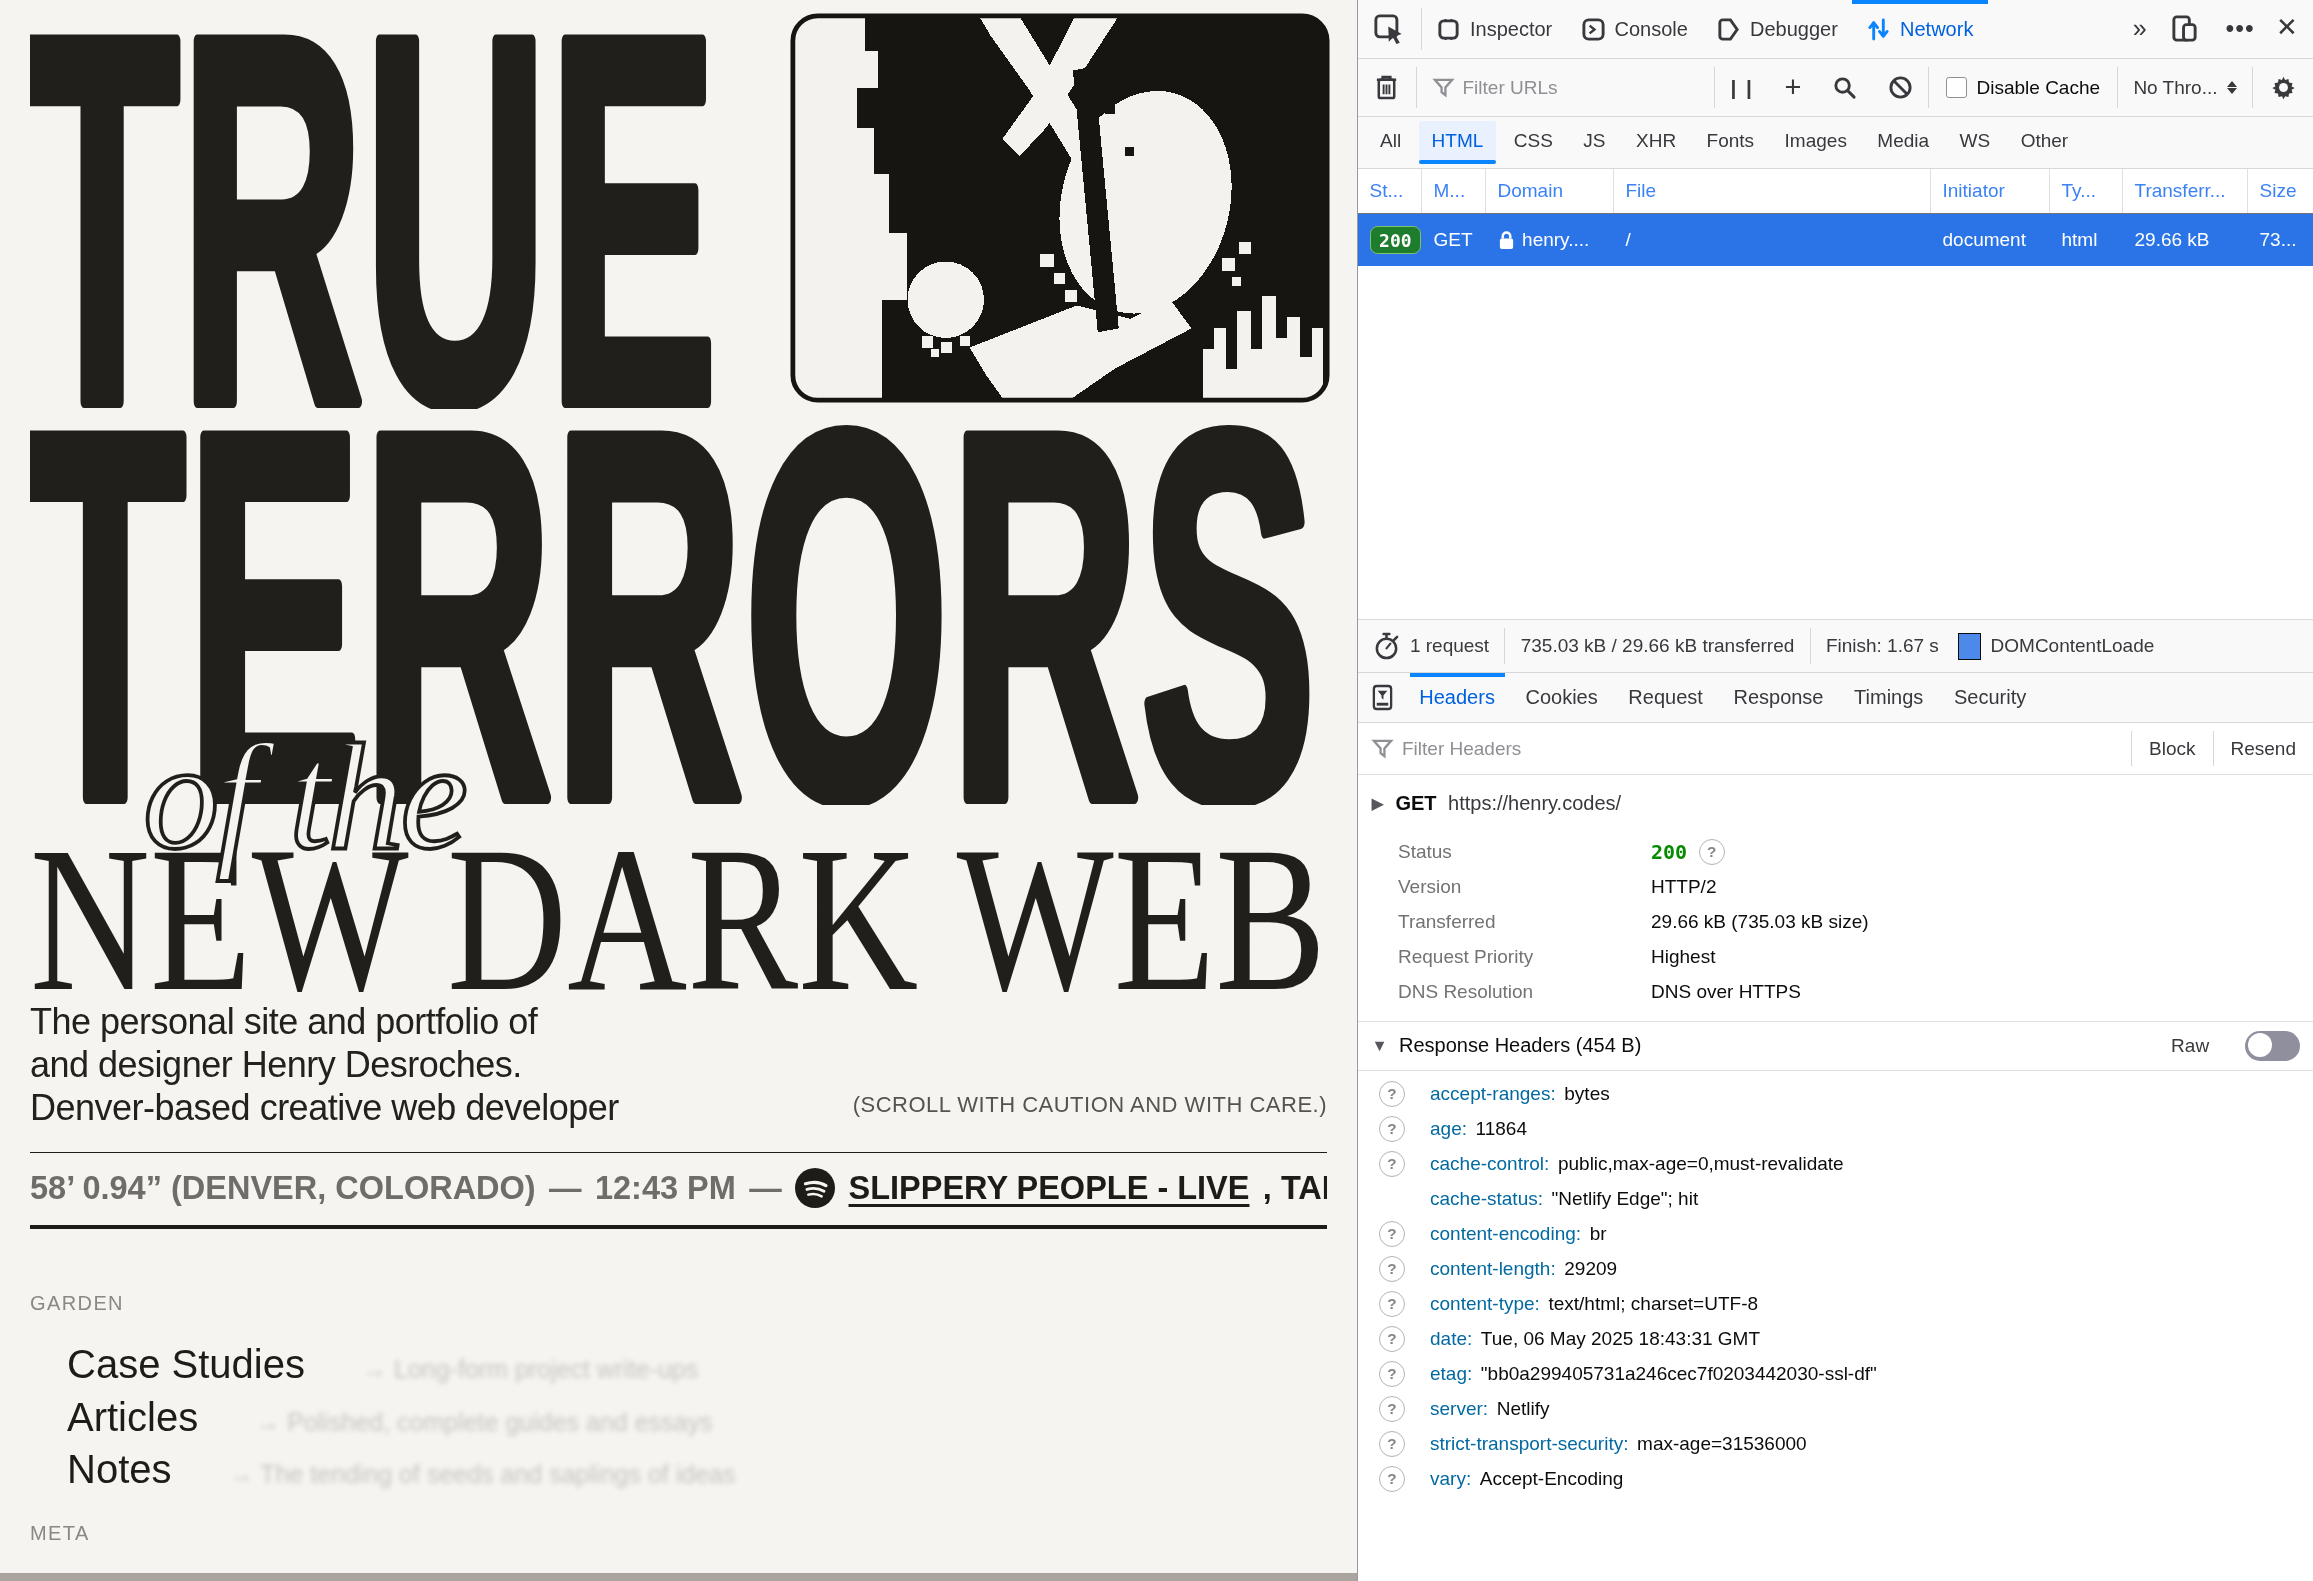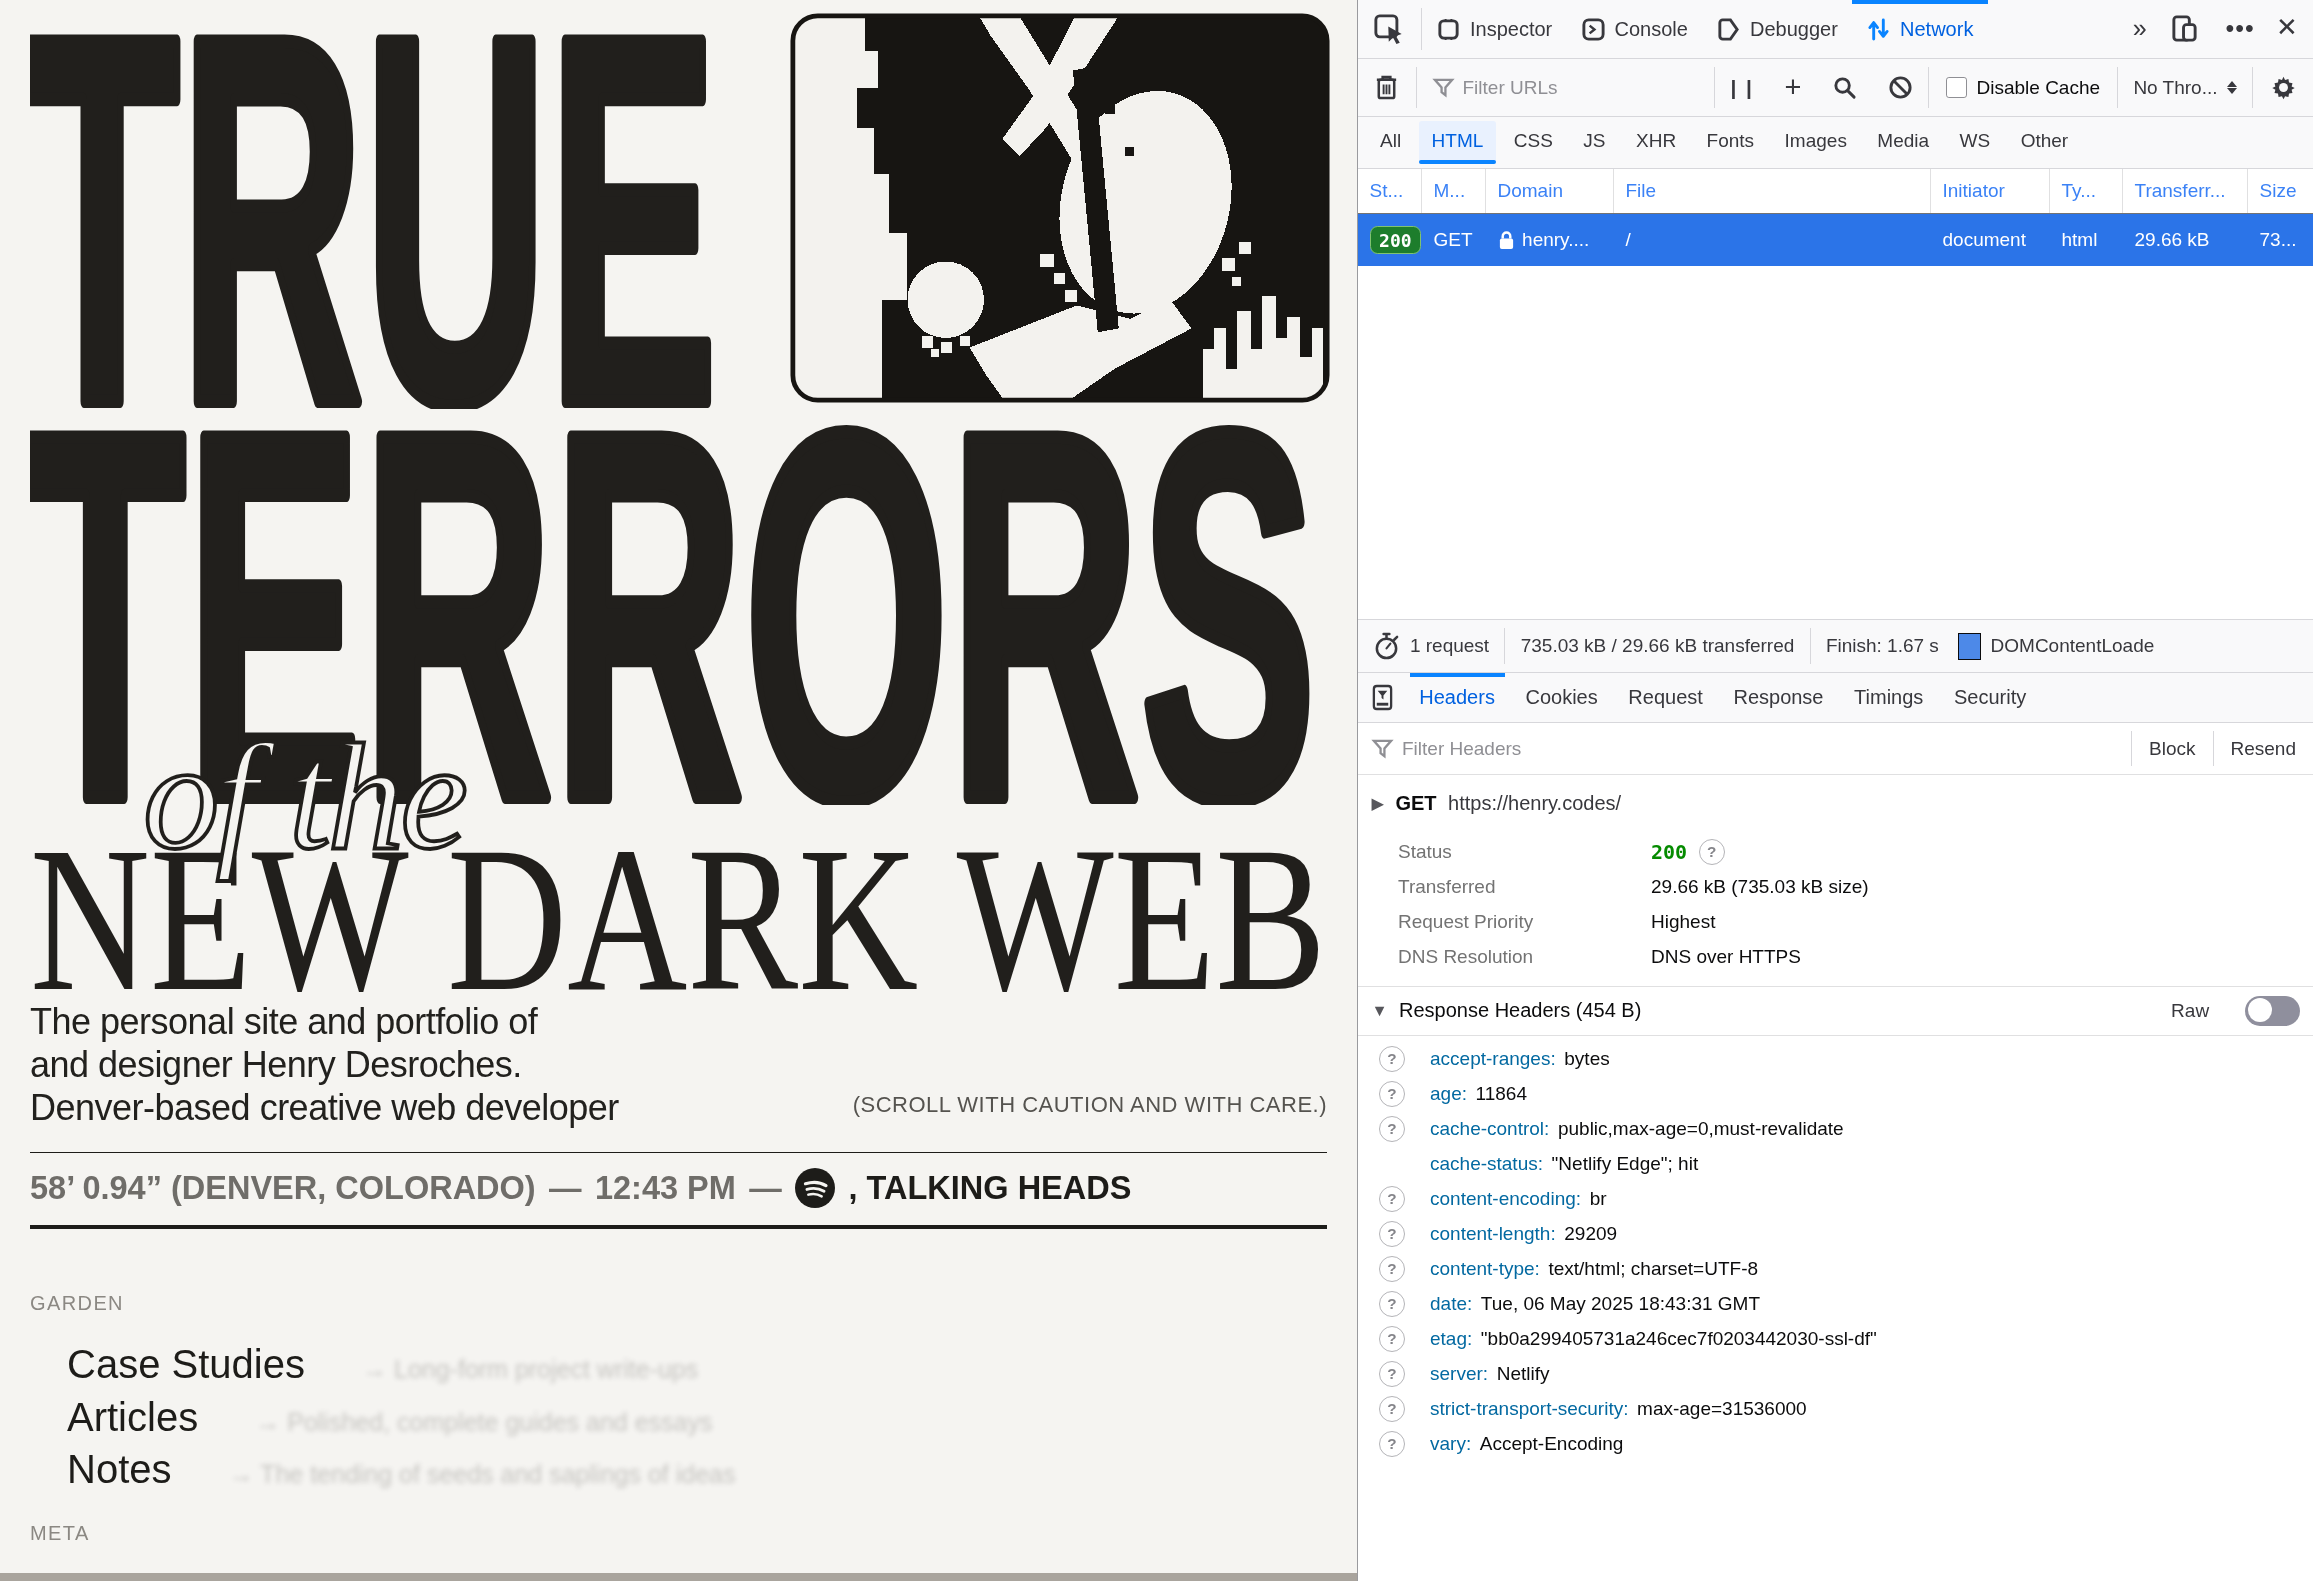--- a/index.html
+++ b/index.html
@@ -209,20 +209,21 @@
       <span class="muted">12:43 PM</span>
       <span class="dash">—</span>
       <span class="spotify">
         <svg width="40" height="40" viewBox="0 0 42 42">
           <circle cx="21" cy="21" r="21" fill="#1d1c19"></circle>
           <path d="M11 16.5 C 19 14, 27 15, 32.5 18.5" stroke="#f5f4f1" stroke-width="3.4" fill="none" stroke-linecap="round"></path>
           <path d="M12.5 22.5 C 19 20.5, 25.5 21.5, 30.5 24.5" stroke="#f5f4f1" stroke-width="3" fill="none" stroke-linecap="round"></path>
           <path d="M14 28 C 19 26.5, 24 27.3, 28 29.8" stroke="#f5f4f1" stroke-width="2.6" fill="none" stroke-linecap="round"></path>
         </svg>
       </span>
+      <a class="songlink" href="#">SLIPPERY PEOPLE - LIVE</a>
       <span class="song">, TALKING HEADS</span>
     </div>
 
     <div class="garden-label">GARDEN</div>
 
     <div class="nav-item nav-1">
       <span>Case Studies</span>
       <span class="desc">→ Long-form project write-ups</span>
     </div>
     <div class="nav-item nav-2">
@@ -474,20 +475,24 @@
 
   <div class="detail-grid">
     <div class="detail-row">
       <div class="detail-label">Status</div>
       <div class="detail-value">
         <span class="status-green">200</span>
         <span class="qmark">?</span>
       </div>
     </div>
     <div class="detail-row">
+      <div class="detail-label">Version</div>
+      <div class="detail-value">HTTP/2</div>
+    </div>
+    <div class="detail-row">
       <div class="detail-label">Transferred</div>
       <div class="detail-value">29.66 kB (735.03 kB size)</div>
     </div>
     <div class="detail-row">
       <div class="detail-label">Request Priority</div>
       <div class="detail-value">Highest</div>
     </div>
     <div class="detail-row">
       <div class="detail-label">DNS Resolution</div>
       <div class="detail-value">DNS over HTTPS</div>

